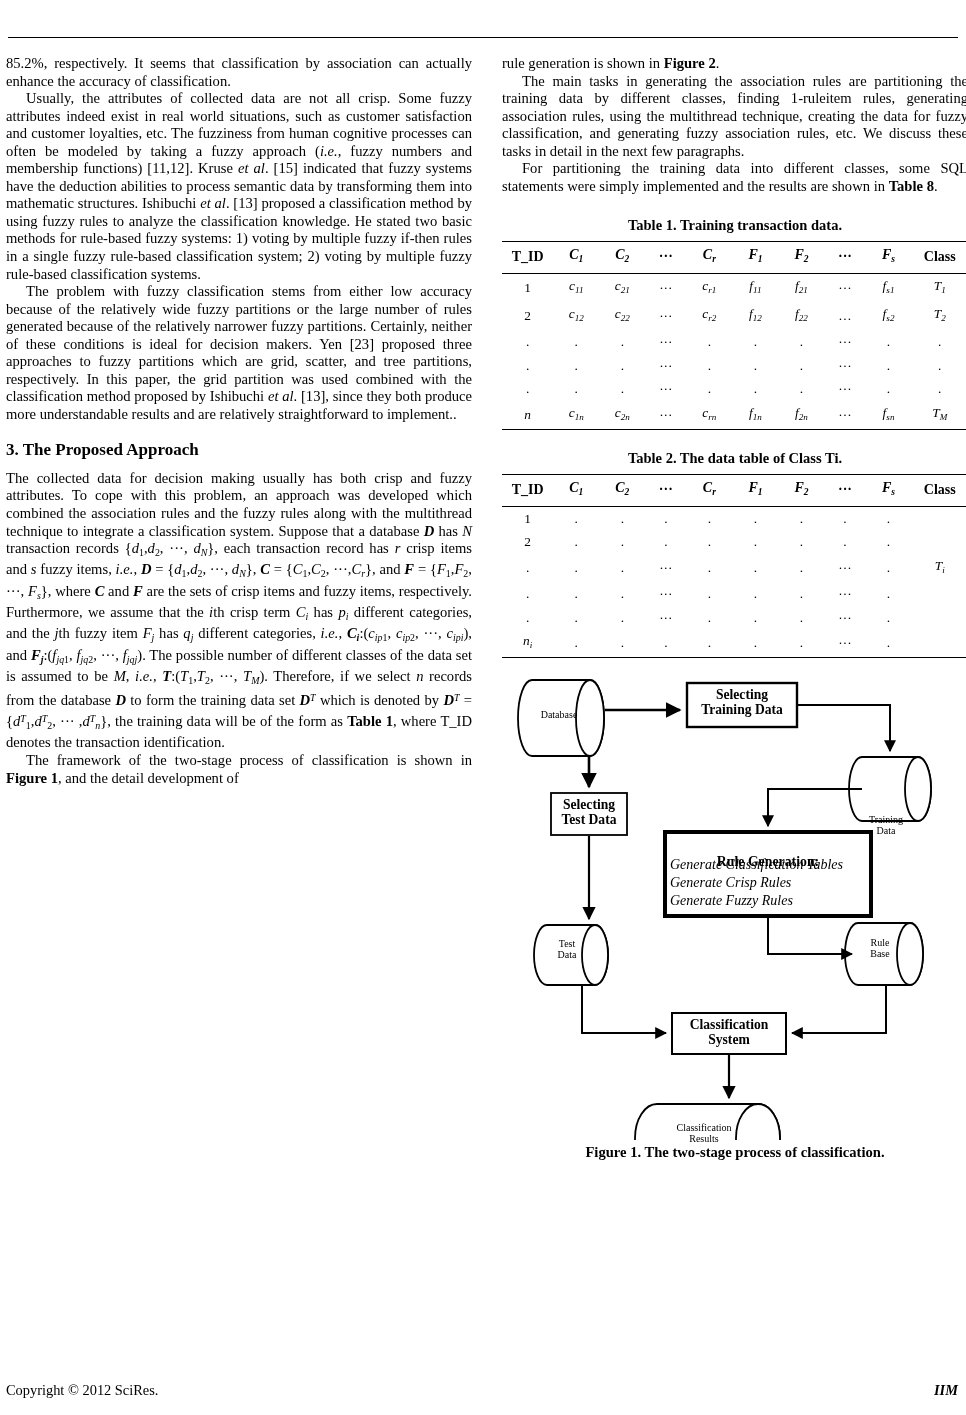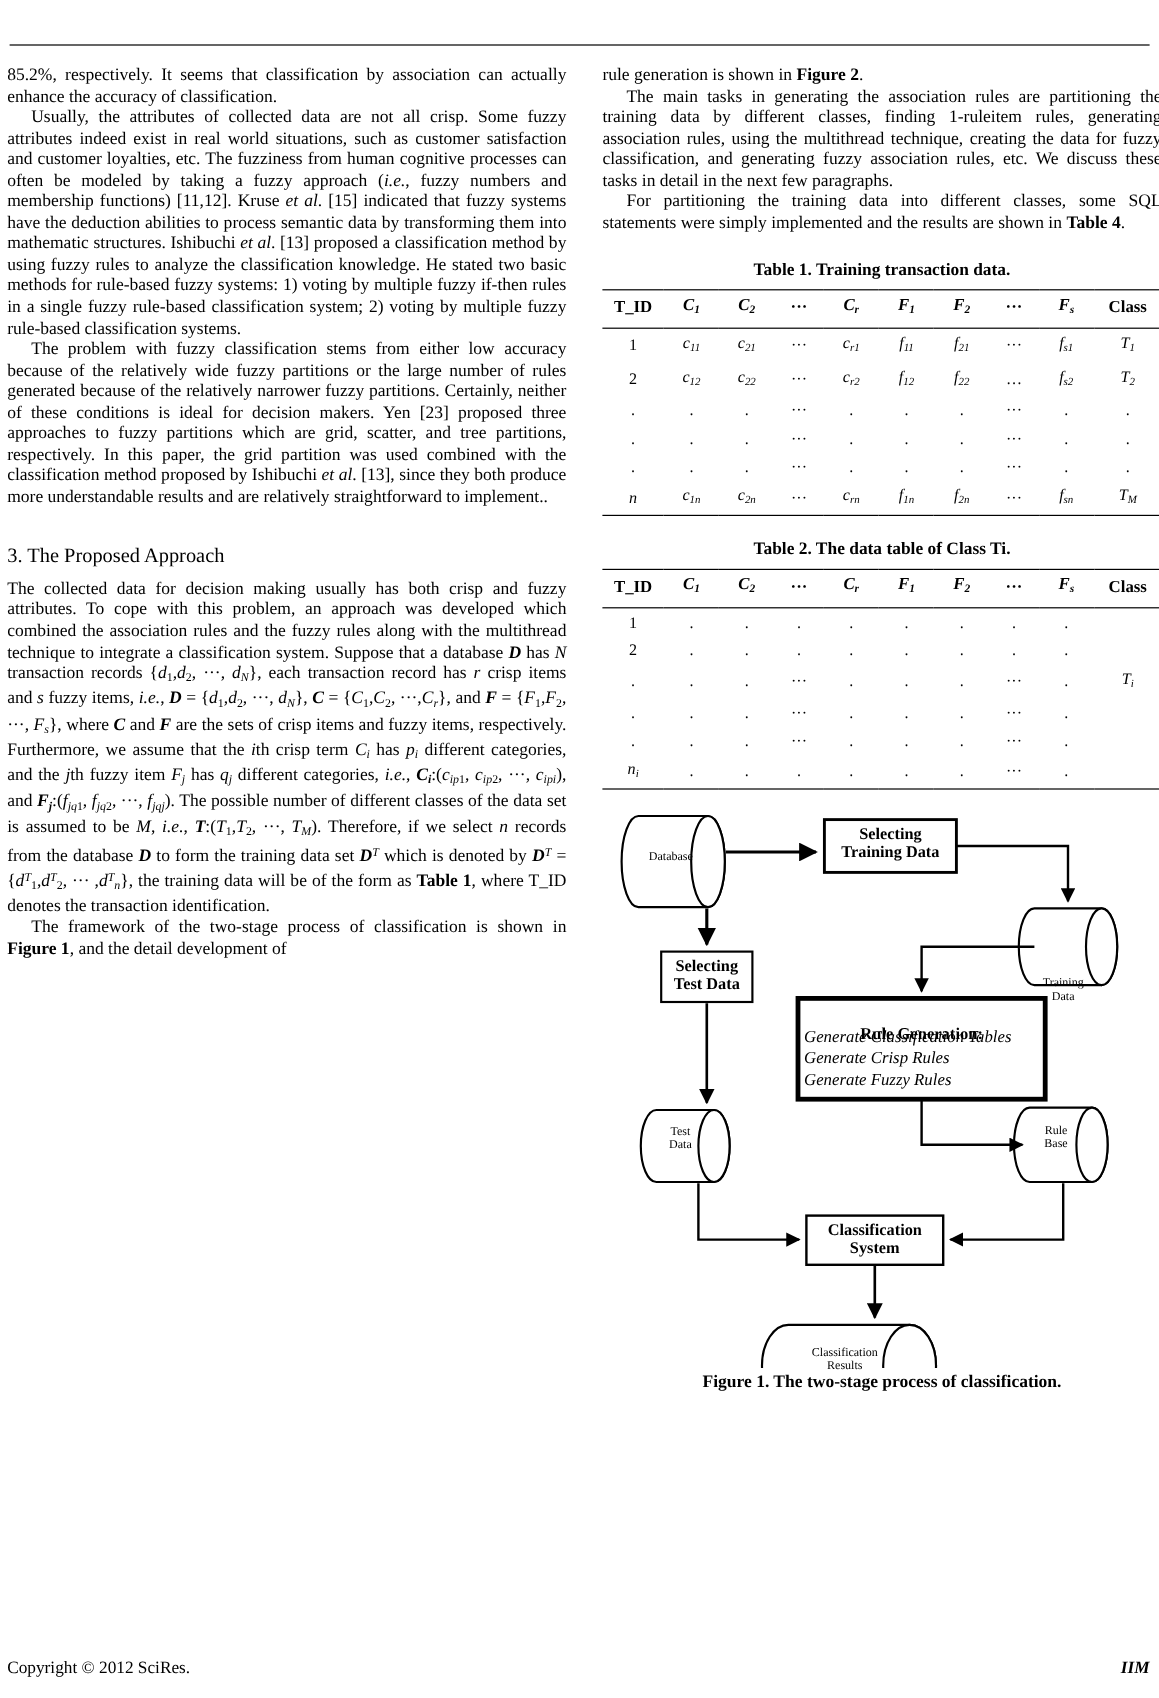--- a/index.html
+++ b/index.html
@@ -64,22 +64,22 @@
   .col-left  { left: 6px; }
   .col-right { left: 502px; }
 
   p { margin: 0; }
   p.ind { text-indent: 20px; }
   sub { font-size: 0.68em; vertical-align: -0.28em; }
   sup { font-size: 0.68em; vertical-align: 0.42em; }
 
   h2.section {
     font-size: 17px;
-    font-weight: normal;
-    margin: 30px 0 9px 0;
+    font-weight: bold;
+    margin: 17px 0 9px 0;
     line-height: 1.2;
     text-align: left;
   }
 
   
   .tbl-caption {
     text-align: center;
     font-weight: bold;
     font-size: 14.5px;
     margin: 0 0 6px 0;
@@ -160,21 +160,21 @@
 
     <h2 class="section">3. The Proposed Approach</h2>
 
     <p>The collected data for decision making usually has both crisp and fuzzy attributes. To cope with this problem, an approach was developed which combined the association rules and the fuzzy rules along with the multithread technique to integrate a classification system. Suppose that a database <b><i>D</i></b> has <i>N</i> transaction records {<i>d</i><sub>1</sub>,<i>d</i><sub>2</sub>, ···, <i>d<sub>N</sub></i>}, each transaction record has <i>r</i> crisp items and <i>s</i> fuzzy items, <i>i.e.</i>, <b><i>D</i></b> = {<i>d</i><sub>1</sub>,<i>d</i><sub>2</sub>, ···, <i>d<sub>N</sub></i>}, <b><i>C</i></b> = {<i>C</i><sub>1</sub>,<i>C</i><sub>2</sub>, ···,<i>C<sub>r</sub></i>}, and <b><i>F</i></b> = {<i>F</i><sub>1</sub>,<i>F</i><sub>2</sub>, ···, <i>F<sub>s</sub></i>}, where <b><i>C</i></b> and <b><i>F</i></b> are the sets of crisp items and fuzzy items, respectively. Furthermore, we assume that the <i>i</i>th crisp term <i>C<sub>i</sub></i> has <i>p<sub>i</sub></i> different categories, and the <i>j</i>th fuzzy item <i>F<sub>j</sub></i> has <i>q<sub>j</sub></i> different categories, <i>i.e.</i>, <b><i>C<sub>i</sub></i></b>:(<i>c<sub>ip</sub></i><sub>1</sub>, <i>c<sub>ip</sub></i><sub>2</sub>, ···, <i>c<sub>ipi</sub></i>), and <b><i>F<sub>j</sub></i></b>:(<i>f<sub>jq</sub></i><sub>1</sub>, <i>f<sub>jq</sub></i><sub>2</sub>, ···, <i>f<sub>jqj</sub></i>). The possible number of different classes of the data set is assumed to be <i>M</i>, <i>i.e.</i>, <b><i>T</i></b>:(<i>T</i><sub>1</sub>,<i>T</i><sub>2</sub>, ···, <i>T<sub>M</sub></i>). Therefore, if we select <i>n</i> records from the database <b><i>D</i></b> to form the training data set <b><i>D</i></b><sup><i>T</i></sup> which is denoted by <b><i>D</i></b><sup><i>T</i></sup> = {<i>d</i><sup><i>T</i></sup><sub>1</sub>,<i>d</i><sup><i>T</i></sup><sub>2</sub>, ··· ,<i>d</i><sup><i>T</i></sup><sub><i>n</i></sub>}, the training data will be of the form as <b>Table 1</b>, where T_ID denotes the transaction identification.</p>
     <p class="ind">The framework of the two-stage process of classification is shown in <b>Figure 1</b>, and the detail development of</p>
   </div>
 
   <div class="col col-right">
     <p>rule generation is shown in <b>Figure 2</b>.</p>
     <p class="ind">The main tasks in generating the association rules are partitioning the training data by different classes, finding 1-ruleitem rules, generating association rules, using the multithread technique, creating the data for fuzzy classification, and generating fuzzy association rules, etc. We discuss these tasks in detail in the next few paragraphs.</p>
-    <p class="ind">For partitioning the training data into different classes, some SQL statements were simply implemented and the results are shown in <b>Table 4</b>.</p>
+    <p class="ind">For partitioning the training data into different classes, some SQL statements were simply implemented and the results are shown in <b>Table 8</b>.</p>
 
     <div style="margin-top:22px;">
       <div class="tbl-caption">Table 1. Training transaction data.</div>
       <table class="data">
         <thead>
           <tr class="rule-top">
               <th class="" style="width: 10%;">T_ID</th>
               <th class="mh" style="width: 9%;">C<sub>1</sub></th>
               <th class="mh" style="width: 9%;">C<sub>2</sub></th>
               <th class="" style="width: 8%;">···</th>

